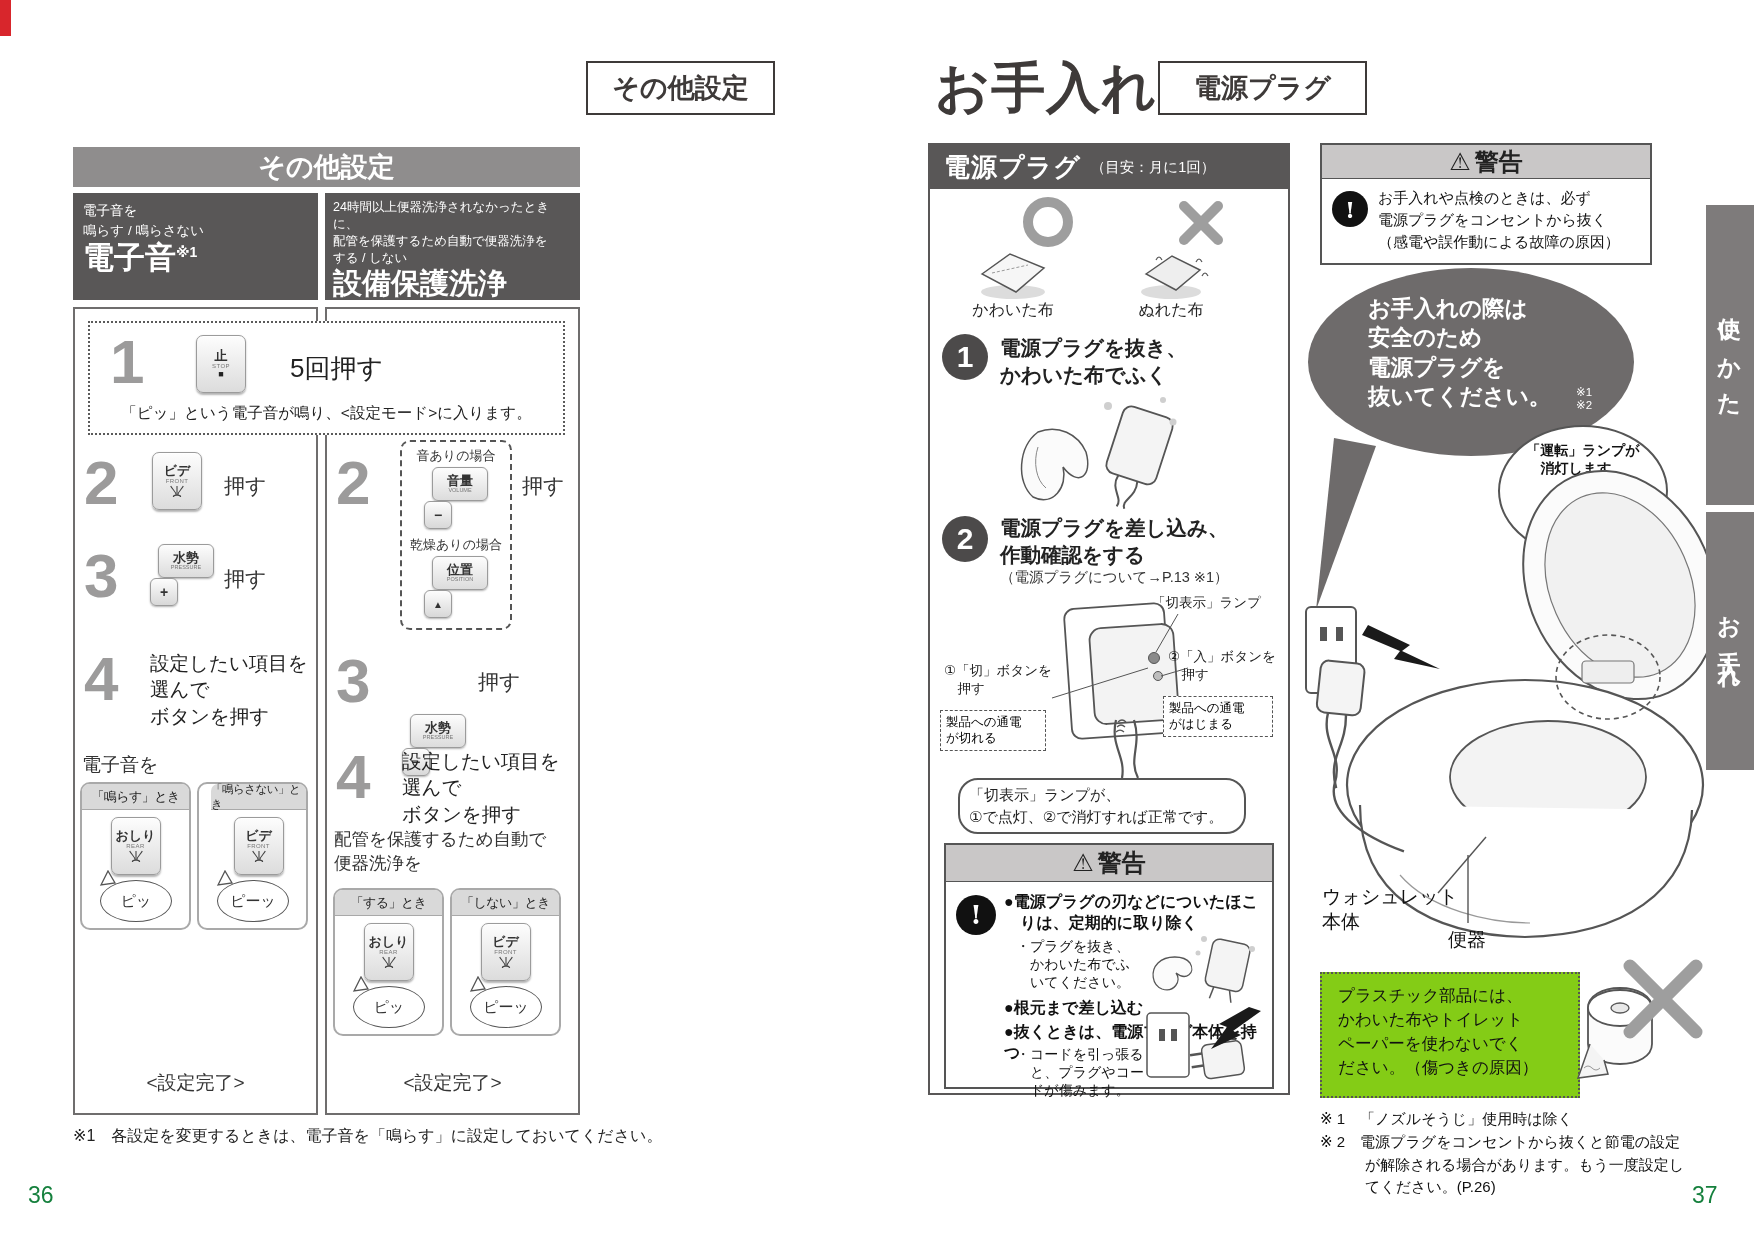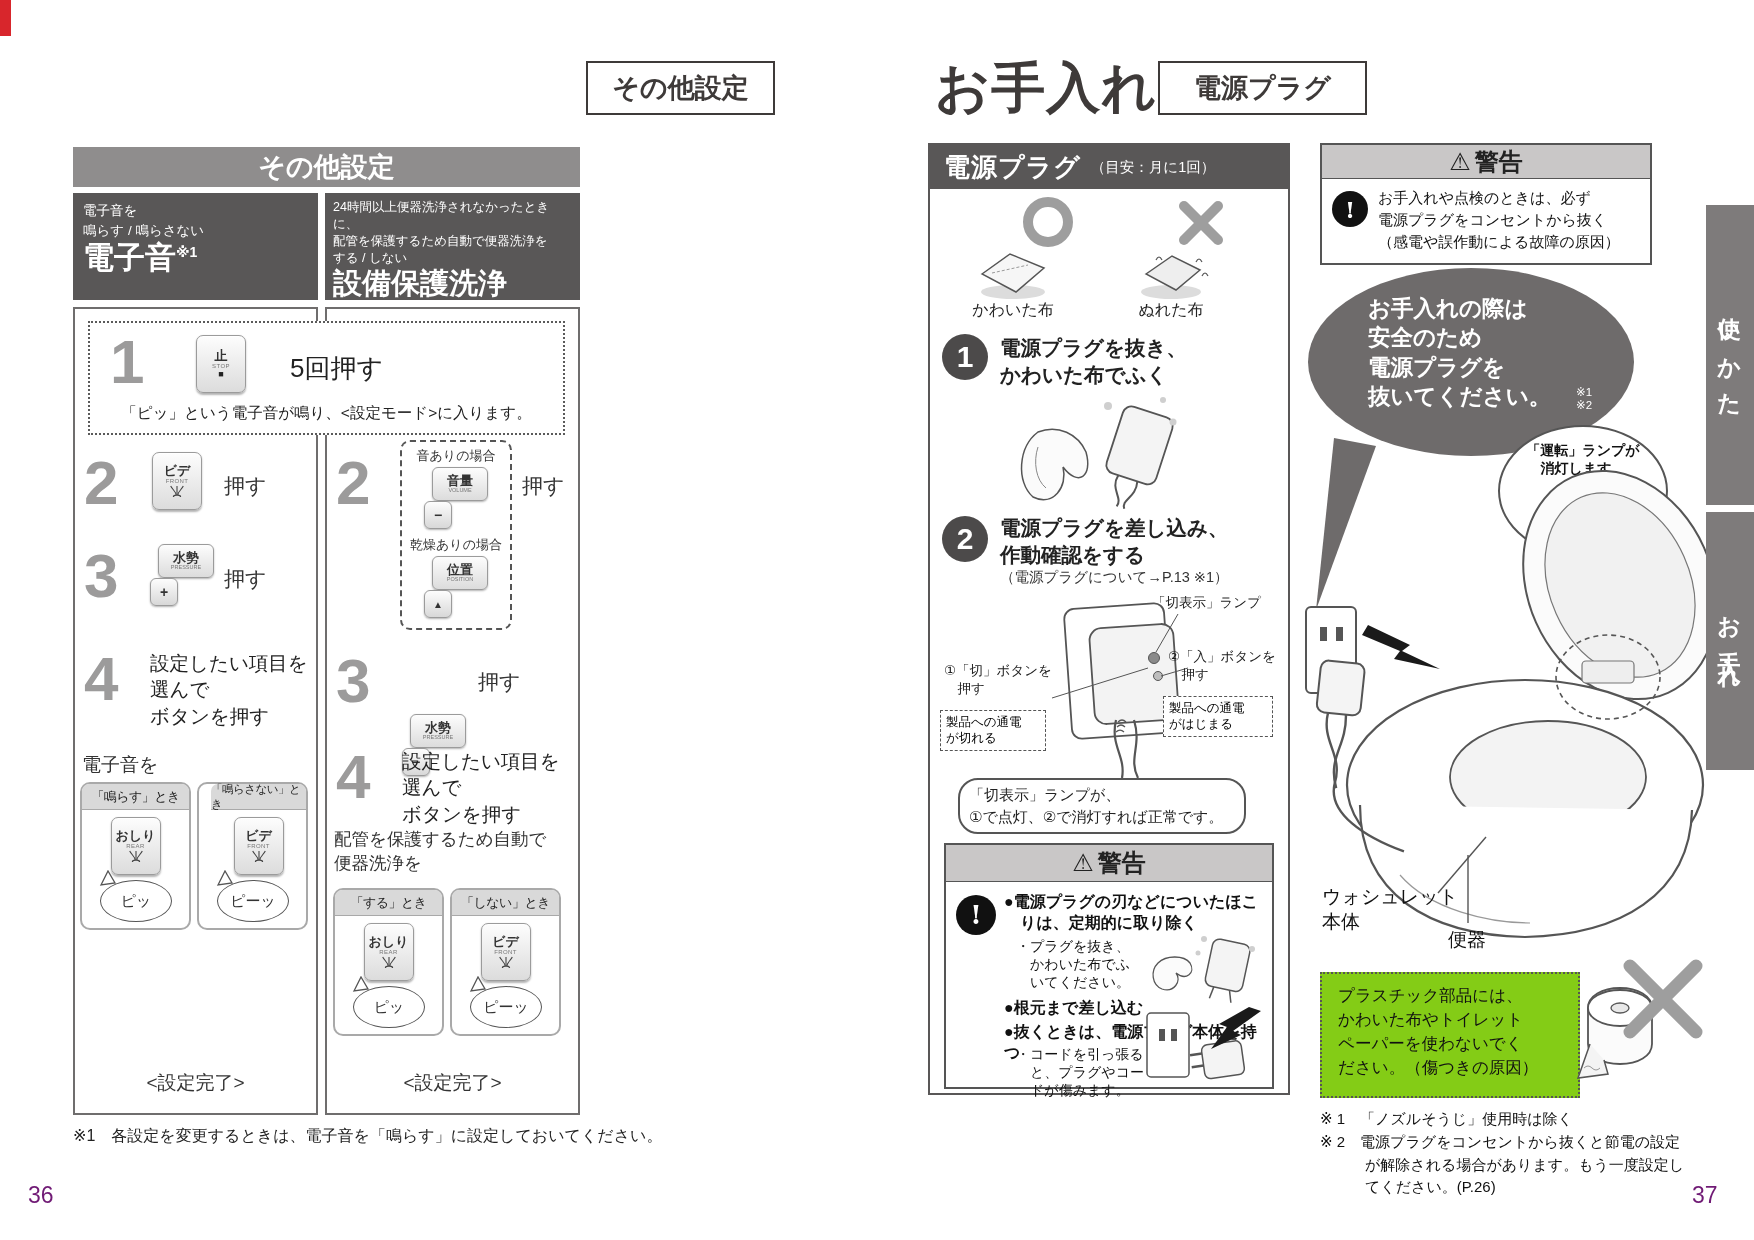--- a/index.html
+++ b/index.html
@@ -45,21 +45,21 @@
         background:linear-gradient(180deg,#fdfdfd,#d8d8d8);box-shadow:0 1px 2px rgba(0,0,0,.3);
         display:flex;align-items:center;justify-content:center;font-size:14px;font-weight:bold;color:#333;box-sizing:border-box;}
 
   .cbox{border:2px solid #a9a9a9;border-radius:10px;background:#fff;box-sizing:border-box;}
   .chead{height:25px;background:#d9d9d9;border-bottom:1.5px solid #a9a9a9;border-radius:7px 7px 0 0;
          display:flex;align-items:center;justify-content:center;font-size:13px;font-weight:normal;color:#222;letter-spacing:-0.5px;}
   .bub{border:1.5px solid #555;border-radius:50%;background:#fff;display:flex;align-items:center;justify-content:center;
        font-size:15px;color:#333;box-sizing:border-box;}
   .done{font-size:19px;color:#333;text-align:center;}
   .footnote{font-size:16px;color:#222;}
-  .pagenum{font-size:23px;color:#701a75;}
+  .pagenum{font-size:23px;color:#15803d;}
 
   
   .panel{border:2px solid #595757;background:#fff;box-sizing:border-box;}
   .panel-head{background:#595757;color:#fff;display:flex;align-items:center;padding-left:14px;box-sizing:border-box;}
   .panel-head .h{font-size:26px;font-weight:bold;letter-spacing:1px;}
   .panel-head .n{font-size:14.5px;margin-left:10px;}
   .oklabel{font-size:16px;color:#222;text-align:center;}
   .scircle{width:46px;height:46px;border-radius:50%;background:#4c4a4a;color:#fff;
            display:flex;align-items:center;justify-content:center;font-size:30px;font-weight:bold;}
   .stext{font-size:20.5px;font-weight:bold;color:#222;line-height:1.32;}

